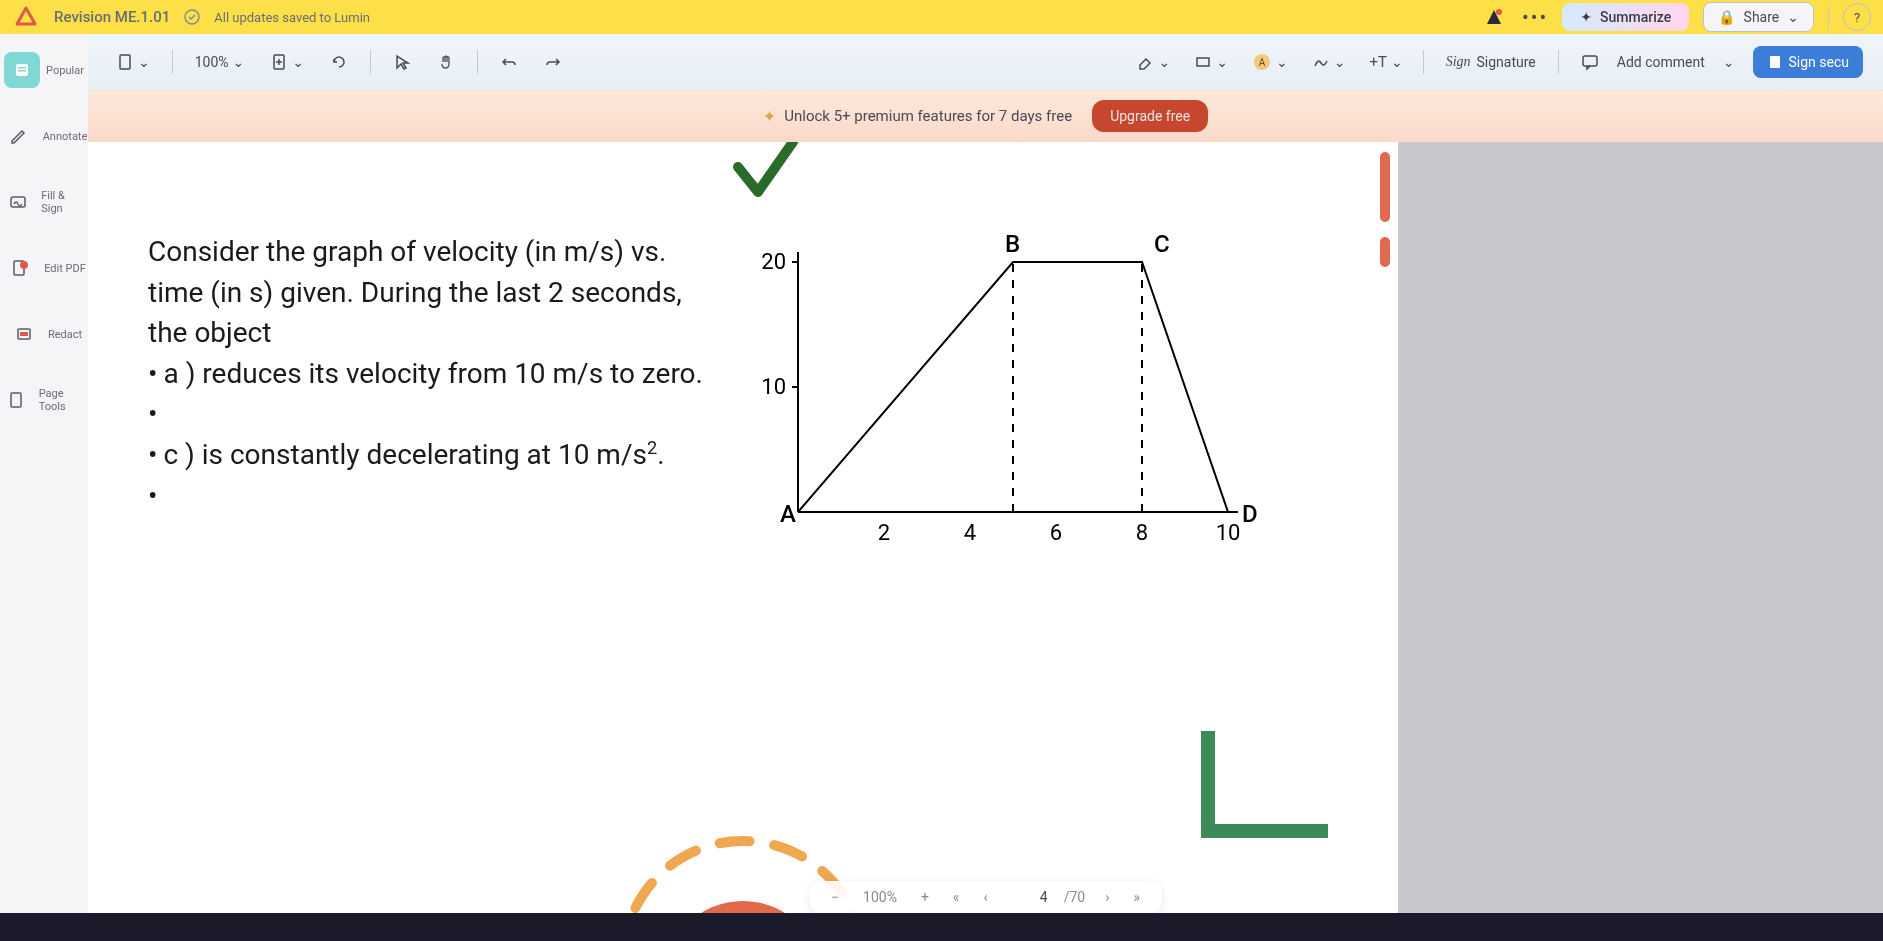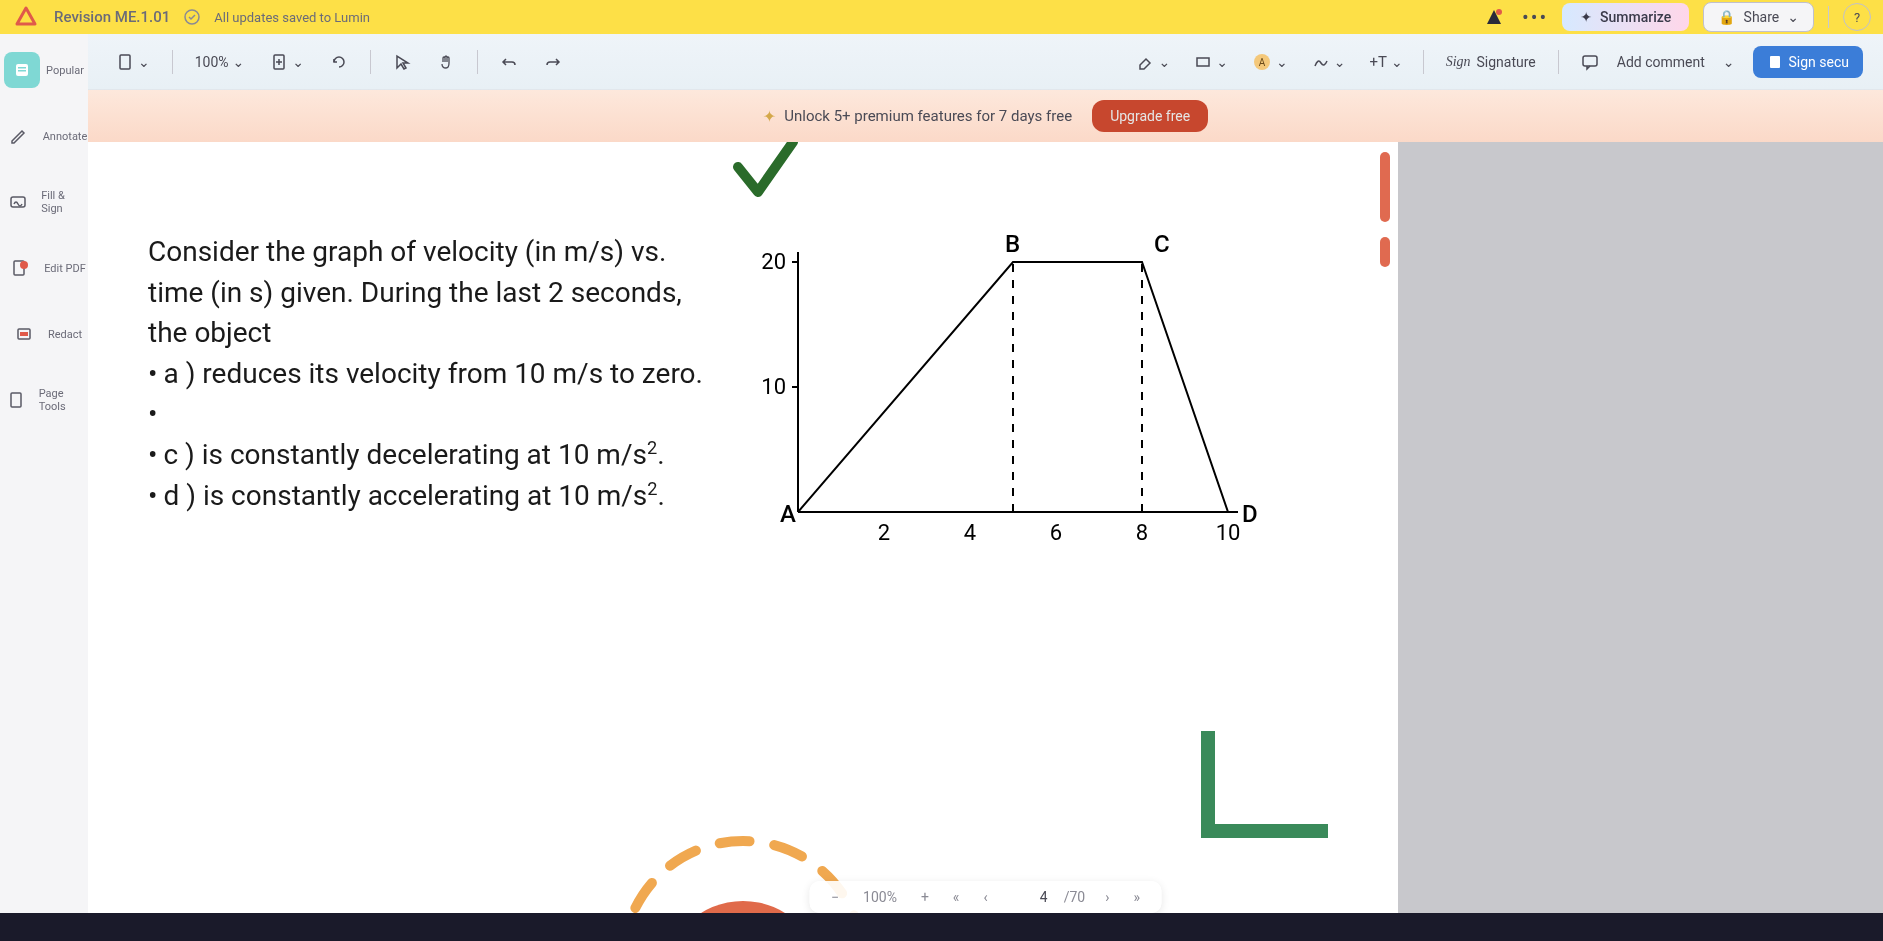--- a/index.html
+++ b/index.html
@@ -288,21 +288,20 @@
               </div>
             <div class="bullet-line">
                 <span class="bullet">•</span>
               </div>
             <div class="bullet-line">
                 <span class="bullet">•</span>
                 <span><span>c ) is constantly decelerating at 10 m/s</span><span class="sup">2</span><span>.</span></span>
               </div>
             <div class="bullet-line">
                 <span class="bullet">•</span>
-                <span><span>d ) is constantly accelerating at 10 m/s</span><span class="sup">2</span><span>.</span></span>
               </div>
           </div>
 
           <div class="graph-area">
             <svg class="graph-svg" viewBox="0 0 520 320" id="chart-svg">
                 <line x1="50" y1="280" x2="490" y2="280" stroke="#000" stroke-width="2"></line>
                 <line x1="50" y1="280" x2="50" y2="20" stroke="#000" stroke-width="2"></line>
                 <line x1="44" y1="155" x2="50" y2="155" stroke="#000" stroke-width="2"></line>
                 <text x="38" y="162" text-anchor="end" font-size="22" font-family="Times New Roman">10</text>
                 <line x1="44" y1="30" x2="50" y2="30" stroke="#000" stroke-width="2"></line>

